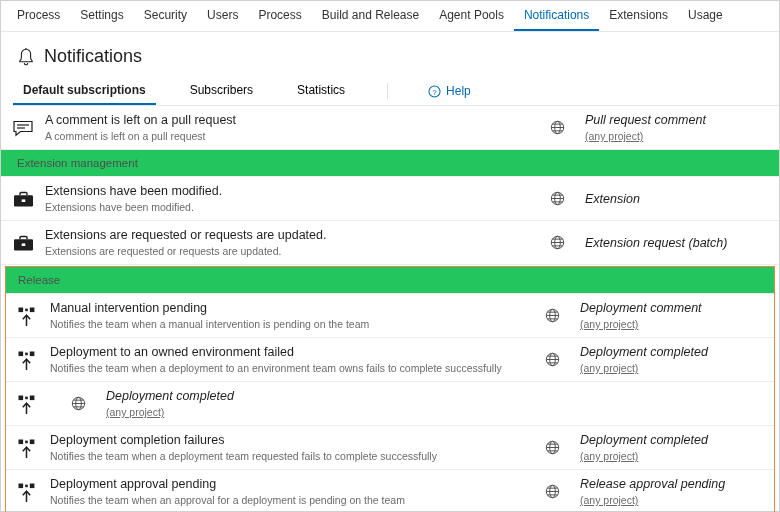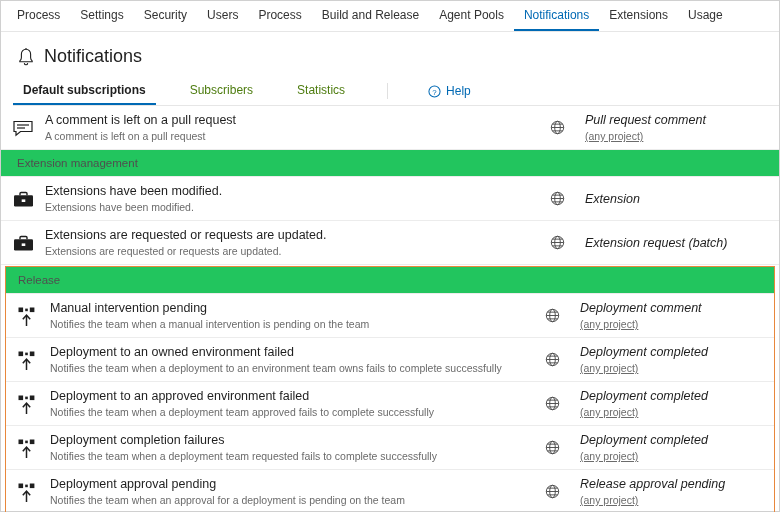--- a/index.html
+++ b/index.html
@@ -75,21 +75,21 @@
     border-bottom: 1px solid #e6e6e6;
     margin: 0 0 0 12px;
     padding-right: 4px;
     gap: 24px;
   }
   .subtab {
     display: flex;
     align-items: center;
     padding: 0 10px;
     font-size: 12px;
-    color: #4d7c0f;
+    color: #000000;
     cursor: pointer;
     border-bottom: 2px solid transparent;
     box-sizing: border-box;
     white-space: nowrap;
   }
   .subtab.selected {
     font-weight: bold;
     color: #1f1f1f;
     border-bottom: 2px solid #0069b4;
   }
@@ -394,24 +394,20 @@
         <div class="row">
           <div class="row-icon">
             <svg class="icn" width="24" height="22" viewBox="0 0 24 22">
               <rect x="2.5" y="1.5" width="4.6" height="4.6" fill="#1f1f1f"></rect>
               <rect x="9.2" y="2.6" width="2.6" height="2.6" fill="#1f1f1f"></rect>
               <rect x="13.8" y="1.5" width="4.6" height="4.6" fill="#1f1f1f"></rect>
               <path d="M10.5 20V10" fill="none" stroke="#1f1f1f" stroke-width="1.5"></path>
               <path d="M6.8 13.2l3.7-4 3.7 4" fill="none" stroke="#1f1f1f" stroke-width="1.5"></path>
             </svg>
           </div>
-          <div class="row-main">
-            <div class="row-title">Deployment to an approved environment failed</div>
-            <div class="row-sub">Notifies the team when a deployment team approved fails to complete successfully</div>
-          </div>
           <div class="row-globe">
             <svg class="icn" width="15" height="15" viewBox="0 0 16 16">
               <circle cx="8" cy="8" r="6.6" fill="none" stroke="#4a4a4a" stroke-width="1"></circle>
               <ellipse cx="8" cy="8" rx="3" ry="6.6" fill="none" stroke="#4a4a4a" stroke-width="1"></ellipse>
               <line x1="1.4" y1="8" x2="14.6" y2="8" stroke="#4a4a4a" stroke-width="1"></line>
               <line x1="2.5" y1="4.4" x2="13.5" y2="4.4" stroke="#4a4a4a" stroke-width="1"></line>
               <line x1="2.5" y1="11.6" x2="13.5" y2="11.6" stroke="#4a4a4a" stroke-width="1"></line>
             </svg>
           </div>
           <div class="row-right">

